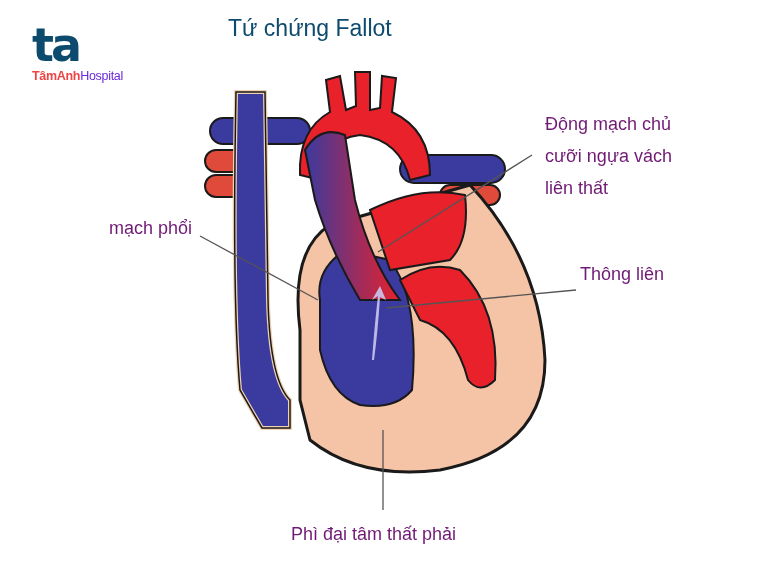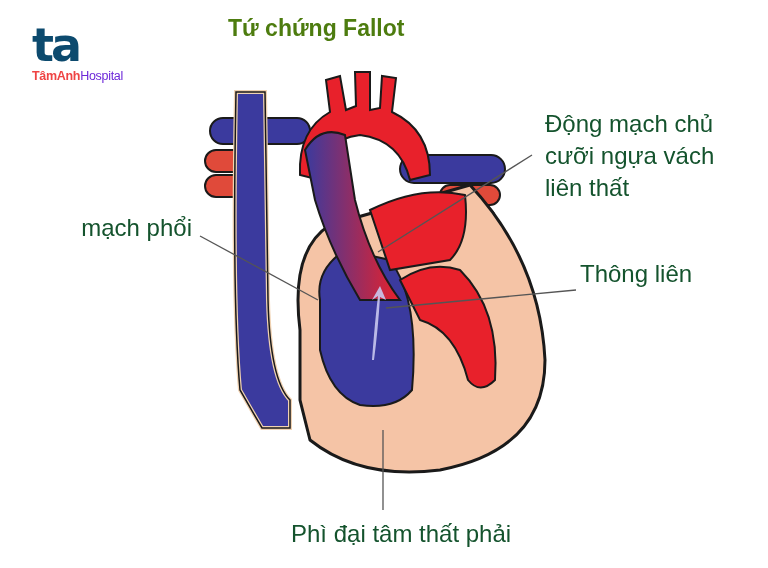--- a/index.html
+++ b/index.html
@@ -2,22 +2,22 @@
 <html><head>
 <meta charset="utf-8">
 <style>
   html, body { margin:0; padding:0; background:#ffffff; }
   body { width:768px; height:568px; position:relative; overflow:hidden; font-family:"Liberation Sans", sans-serif; }
   .logo { position:absolute; left:30px; top:22px; width:110px; height:64px; }
   .logo-mark { position:absolute; left:2px; top:0; font-family:"DejaVu Sans", sans-serif; font-weight:bold; font-size:46px; letter-spacing:-3px; line-height:46px; color:#0c4a6e; }
   .logo-text { position:absolute; left:2px; top:47px; font-size:12.5px; white-space:nowrap; letter-spacing:-0.3px; }
   .logo-text .a { color:#ef4444; font-weight:bold; }
   .logo-text .b { color:#6d28d9; }
-  .title { position:absolute; left:228px; top:15px; font-size:23px; font-weight:bold; color:#4d7c0f; white-space:nowrap; }
-  .label { position:absolute; font-size:24px; color:#14532d; line-height:32px; white-space:nowrap; }
+  .title { position:absolute; left:228px; top:15px; font-size:23px; font-weight:normal; color:#0c4a6e; white-space:nowrap; }
+  .label { position:absolute; font-size:18px; color:#701a75; line-height:32px; white-space:nowrap; }
   .lbl-aorta { left:545px; top:108px; }
   .lbl-stenosis { left:18px; top:212px; text-align:right; width:174px; }
   .lbl-vsd { left:580px; top:258px; }
   .lbl-hyper { left:291px; top:518px; }
   svg.heart { position:absolute; left:0; top:0; }
 </style>
 </head>
 <body>
 
 <div class="logo">

